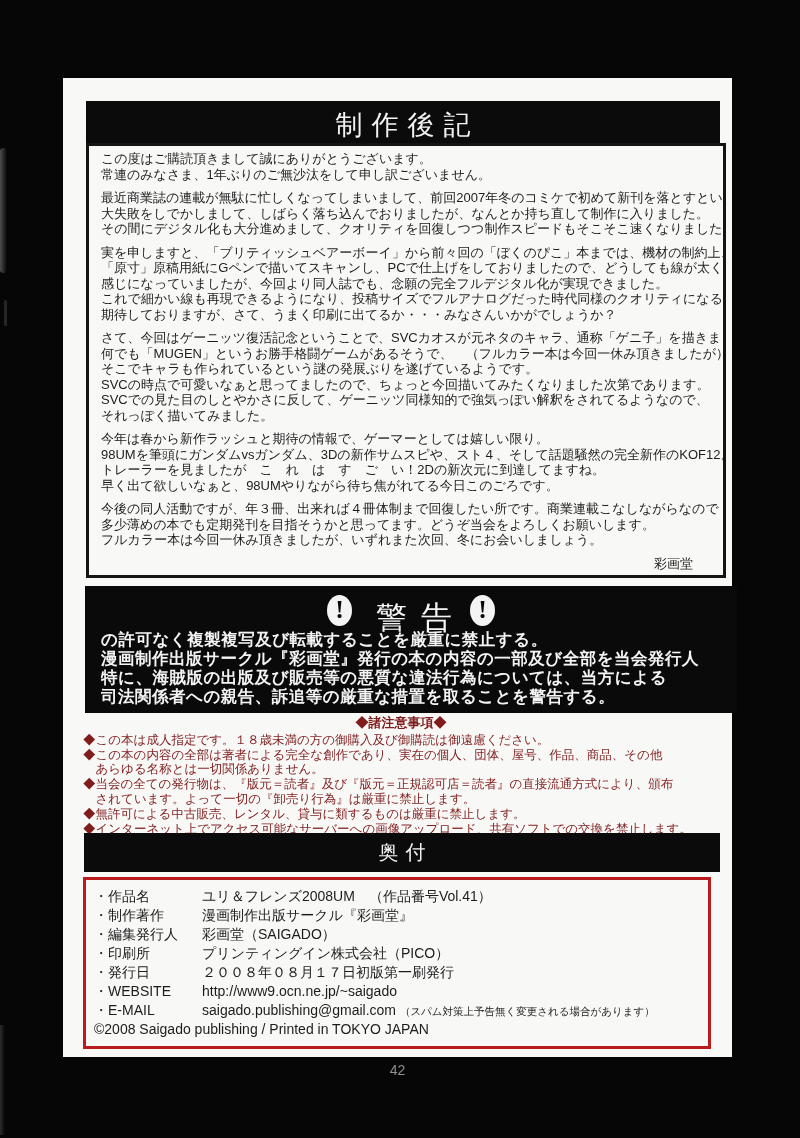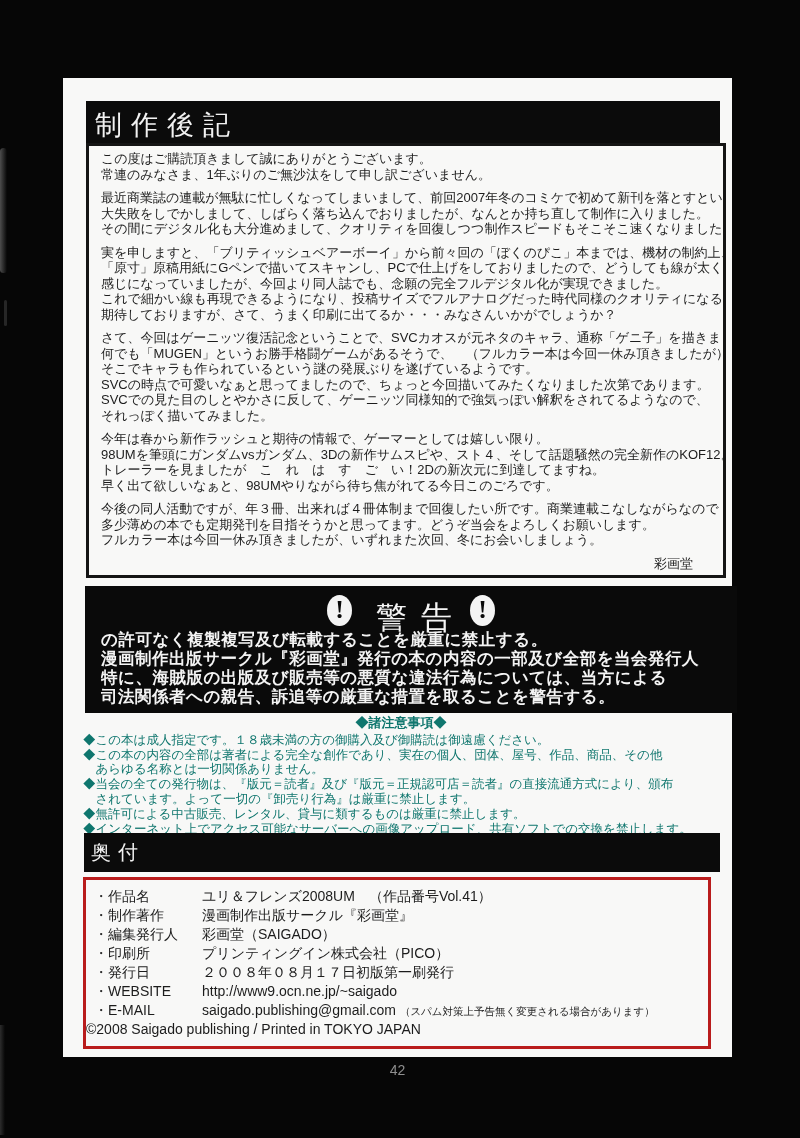--- a/index.html
+++ b/index.html
@@ -9,21 +9,21 @@
     font-family:"Liberation Sans", sans-serif;
   }
   .page {
     position:absolute; left:63px; top:78px; width:669px; height:979px;
     background:#f8f8f7;
   }
   
   .titlebar {
     position:absolute; left:23px; width:634px; height:47px;
     background:#0b0b0b; color:#f2f2f2;
-    display:flex; align-items:center; 
+    display:flex; align-items:center; justify-content:center;
     font-size:27px; letter-spacing:9px; text-indent:9px;
   }
   #afterword-bar { top:23px; }
   #colophon-bar  { top:755px; height:39px; font-size:20px; letter-spacing:7px; text-indent:7px; width:636px; left:21px; }
   
   .textbox {
     position:absolute; left:23px; top:65px; width:622px; height:424px;
     border:3px solid #141414; background:#f8f8f7;
     padding:5px 0 0 12px; color:#1c1c1c;
     font-size:13px; line-height:15.5px; overflow:hidden;
@@ -48,36 +48,36 @@
     font-weight:bold; font-size:26px; line-height:1;
   }
   .warn-title {
     font-size:31px; font-weight:normal; letter-spacing:14px; text-indent:14px;
     margin:16px 4px 0 10px;
   }
   .warn-body { padding:3px 14px 0 16px; font-size:16.5px; font-weight:bold; line-height:19px; }
   .warn-body .line { white-space:nowrap; overflow:hidden; letter-spacing:0.5px; }
   
   .notices {
-    position:absolute; left:14px; top:638px; width:648px; color:#0f766e;
+    position:absolute; left:14px; top:638px; width:648px; color:#7f1d1d;
     font-size:12.5px; line-height:14.8px;
   }
   .notices .ntitle { text-align:center; font-weight:bold; font-size:13px; margin-bottom:2px; }
   .notices .line { white-space:nowrap; overflow:hidden; padding-left:6px; }
   
   .colobox {
     position:absolute; left:20px; top:799px; width:622px; height:159px;
     border:3px solid #b91c1c; background:#f8f8f7; overflow:hidden;
     padding-top:7px; color:#1c1c1c; font-size:14px; line-height:19px;
   }
   .colobox .row { display:flex; height:19px; }
   .colobox .lbl { width:108px; padding-left:8px; flex:none; white-space:nowrap; }
   .colobox .val { flex:1; white-space:nowrap; overflow:hidden; }
   .colobox .note { font-size:10.5px; }
-  .colobox .copy { white-space:nowrap; }
+  .colobox .copy { padding-left:8px; white-space:nowrap; }
   
   .pagenum {
     position:absolute; left:63px; top:1062px; width:669px;
     text-align:center; color:#8f8f8f; font-size:14px;
   }
   
   .art { position:absolute; pointer-events:none; }
   #art1 { left:0; top:148px; width:7px; height:125px;
           background:linear-gradient(to right, rgba(210,210,210,0.35), rgba(210,210,210,0)); border-radius:4px; }
   #art2 { left:0; top:1025px; width:5px; height:110px;

